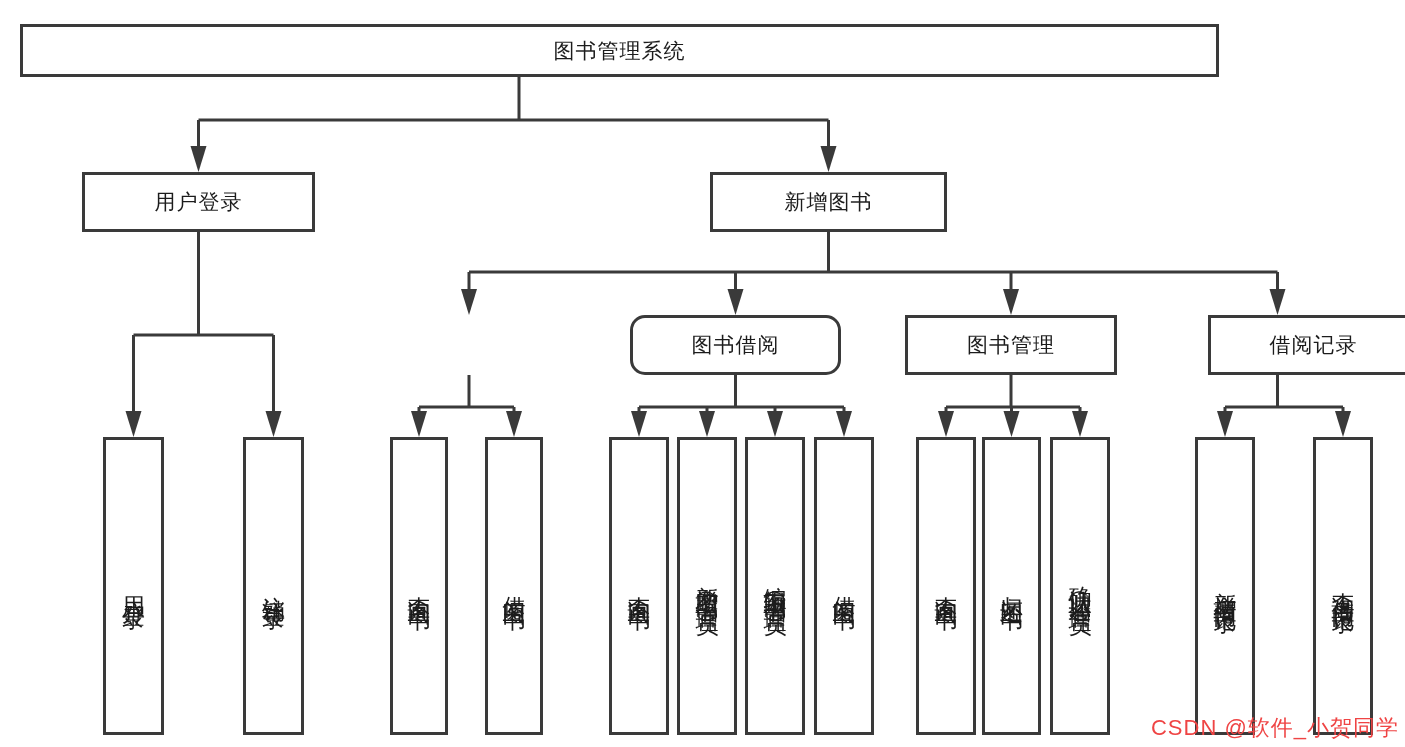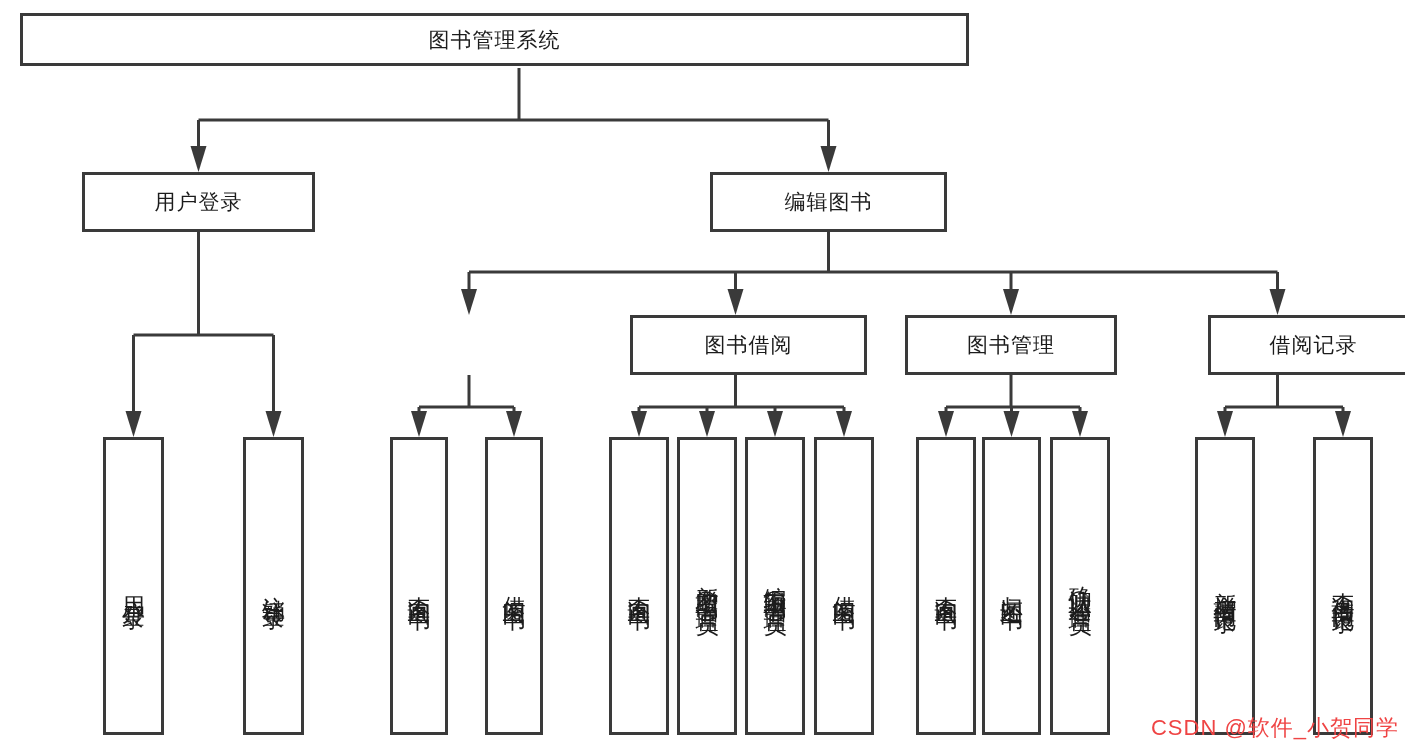--- a/index.html
+++ b/index.html
@@ -5,27 +5,27 @@
   html,body{margin:0;padding:0;background:#fff;}
   #stage{
     position:relative;width:1405px;height:747px;background:#ffffff;
     font-family:"Liberation Sans",sans-serif;overflow:hidden;
   }
   .box{
     position:absolute;box-sizing:border-box;border:3px solid #3a3a3a;background:#ffffff;
     display:flex;align-items:center;justify-content:center;color:#1c1c1c;
   }
   .hbox{font-size:21px;letter-spacing:1px;}
-  .root{left:20px;top:13px;width:949px;height:53px;}
+  .root{left:20px;top:24px;width:1199px;height:53px;}
   .l2{top:172px;height:60px;}
   .l2-a{left:82px;width:233px;}
   .l2-b{left:710px;width:237px;}
   .l3{top:315px;height:60px;}
   .l3-a{left:363px;width:212px;}
-  .l3-b{left:630px;width:237px;}
+  .l3-b{left:630px;width:211px;border-radius:15px;}
   .l3-c{left:905px;width:212px;}
   .l3-d{left:1208px;width:211px;}
   .leaf{top:437px;height:298px;}
   .vtext{
     writing-mode:vertical-rl;text-orientation:mixed;
     font-size:23px;line-height:1;letter-spacing:4px;white-space:nowrap;
   }
   .lf1{left:103px;width:61px;}
   .lf2{left:243px;width:61px;}
   .lf3{left:390px;width:58px;}
@@ -82,21 +82,21 @@
     <polygon points="938,411 954,411 946,437"></polygon>
     <polygon points="1003.5,411 1019.5,411 1011.5,437"></polygon>
     <polygon points="1072,411 1088,411 1080,437"></polygon>
     <polygon points="1217,411 1233,411 1225,437"></polygon>
     <polygon points="1335,411 1351,411 1343,437"></polygon>
   </svg>
 
   <div class="box hbox root">图书管理系统</div>
 
   <div class="box hbox l2 l2-a">用户登录</div>
-  <div class="box hbox l2 l2-b">编辑图书</div>
+  <div class="box hbox l2 l2-b">新增图书</div>
 
   <div class="box hbox l3 l3-b">图书借阅</div>
   <div class="box hbox l3 l3-c">图书管理</div>
   <div class="box hbox l3 l3-d">借阅记录</div>
 
   <div class="box leaf lf1">
     <span class="vtext">用户登录</span>
   </div>
   <div class="box leaf lf2">
     <span class="vtext">注销登录</span>

